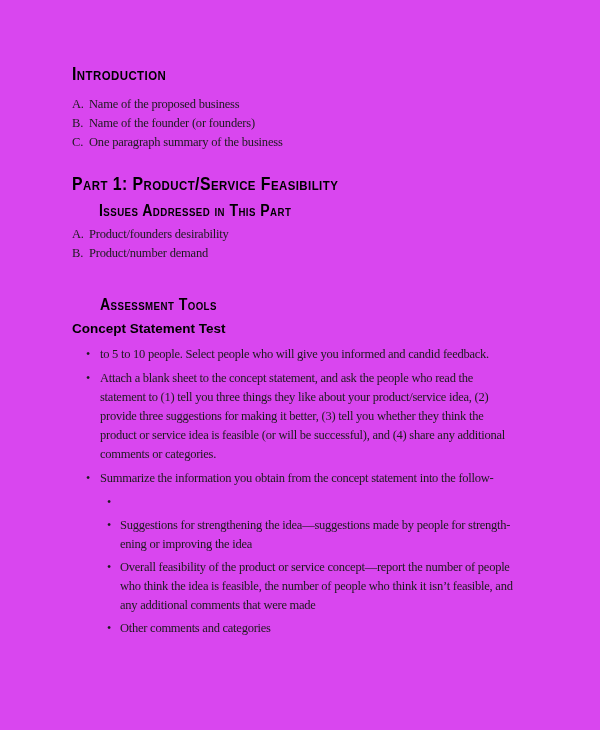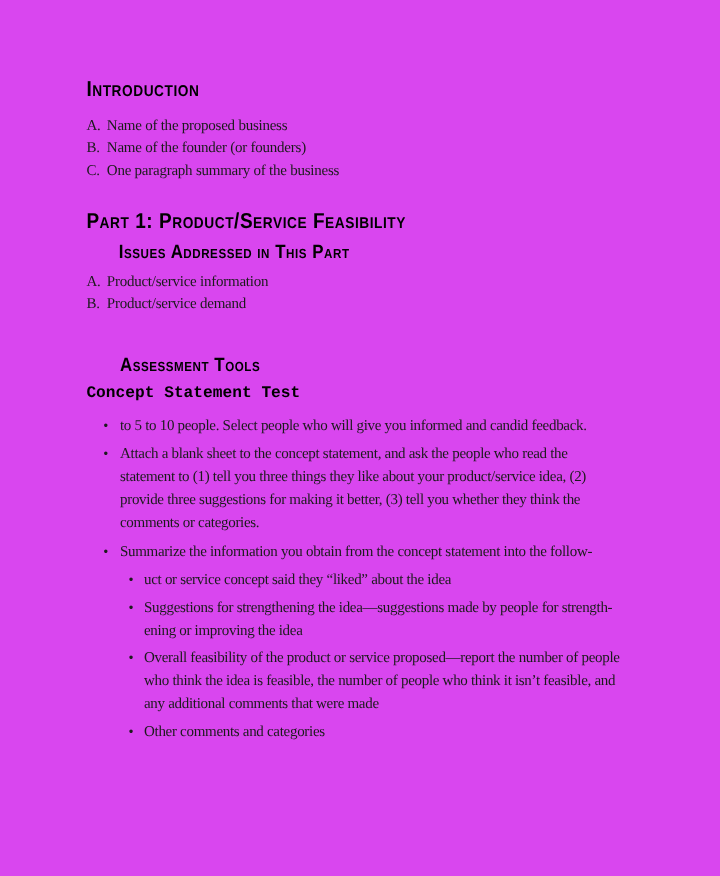--- a/index.html
+++ b/index.html
@@ -22,21 +22,21 @@
   .h2{
     position:absolute;margin:0;
     font-family:"Liberation Sans", sans-serif;
     font-weight:700;font-size:16px;line-height:18px;
     font-variant:small-caps;letter-spacing:.5px;
     transform:scaleX(.88);transform-origin:left top;
     color:#000;white-space:nowrap;
   }
   .h3{
     position:absolute;left:72px;margin:0;
-    font-family:Liberation Mono, monospace;
+    font-family:Liberation Sans, sans-serif;
     font-weight:700;font-size:13.5px;line-height:17px;
     color:#000;white-space:nowrap;
   }
   .list{
     position:absolute;left:72px;
     font-size:12.5px;line-height:19px;
     letter-spacing:-.2px;color:#1b1b1b;
     white-space:nowrap;
   }
   .li{display:flex;}
@@ -75,25 +75,25 @@
     </div>
   </div>
 
   <h1 class="h1" style="top:174px">Part 1: Product/Service Feasibility</h1>
 
   <h2 class="h2" style="top:202px;left:99px">Issues Addressed in This Part</h2>
 
   <div class="list" style="top:225px">
     <div class="li">
       <span class="letter">A.</span>
-      <span>Product/service information</span>
+      <span>Product/founders desirability</span>
     </div>
     <div class="li">
       <span class="letter">B.</span>
-      <span>Product/service demand</span>
+      <span>Product/number demand</span>
     </div>
   </div>
 
   <h2 class="h2" style="top:296px;left:100px">Assessment Tools</h2>
 
   <h3 class="h3" style="top:320px">Concept Statement Test</h3>
 
   <div class="bullets">
 
     <div class="bullet">
@@ -102,52 +102,52 @@
         <div>to 5 to 10 people. Select people who will give you informed and candid feedback.</div>
       </div>
     </div>
 
     <div class="bullet">
       <span class="dot">•</span>
       <div>
         <div>Attach a blank sheet to the concept statement, and ask the people who read the</div>
         <div>statement to (1) tell you three things they like about your product/service idea, (2)</div>
         <div>provide three suggestions for making it better, (3) tell you whether they think the</div>
+        <div>product or service idea is feasible (or will be successful), and (4) share any additional</div>
         <div>comments or categories.</div>
       </div>
     </div>
 
     <div class="bullet">
       <span class="dot">•</span>
       <div>
         <div>Summarize the information you obtain from the concept statement into the follow-</div>
       </div>
     </div>
 
     <div class="sublist">
 
       <div class="bullet">
         <span class="dot">•</span>
         <div>
-          <div>uct or service concept said they “liked” about the idea</div>
         </div>
       </div>
 
       <div class="bullet">
         <span class="dot">•</span>
         <div>
           <div>Suggestions for strengthening the idea—suggestions made by people for strength-</div>
           <div>ening or improving the idea</div>
         </div>
       </div>
 
       <div class="bullet">
         <span class="dot">•</span>
         <div>
-          <div>Overall feasibility of the product or service proposed—report the number of people</div>
+          <div>Overall feasibility of the product or service concept—report the number of people</div>
           <div>who think the idea is feasible, the number of people who think it isn’t feasible, and</div>
           <div>any additional comments that were made</div>
         </div>
       </div>
 
       <div class="bullet">
         <span class="dot">•</span>
         <div>
           <div>Other comments and categories</div>
         </div>

